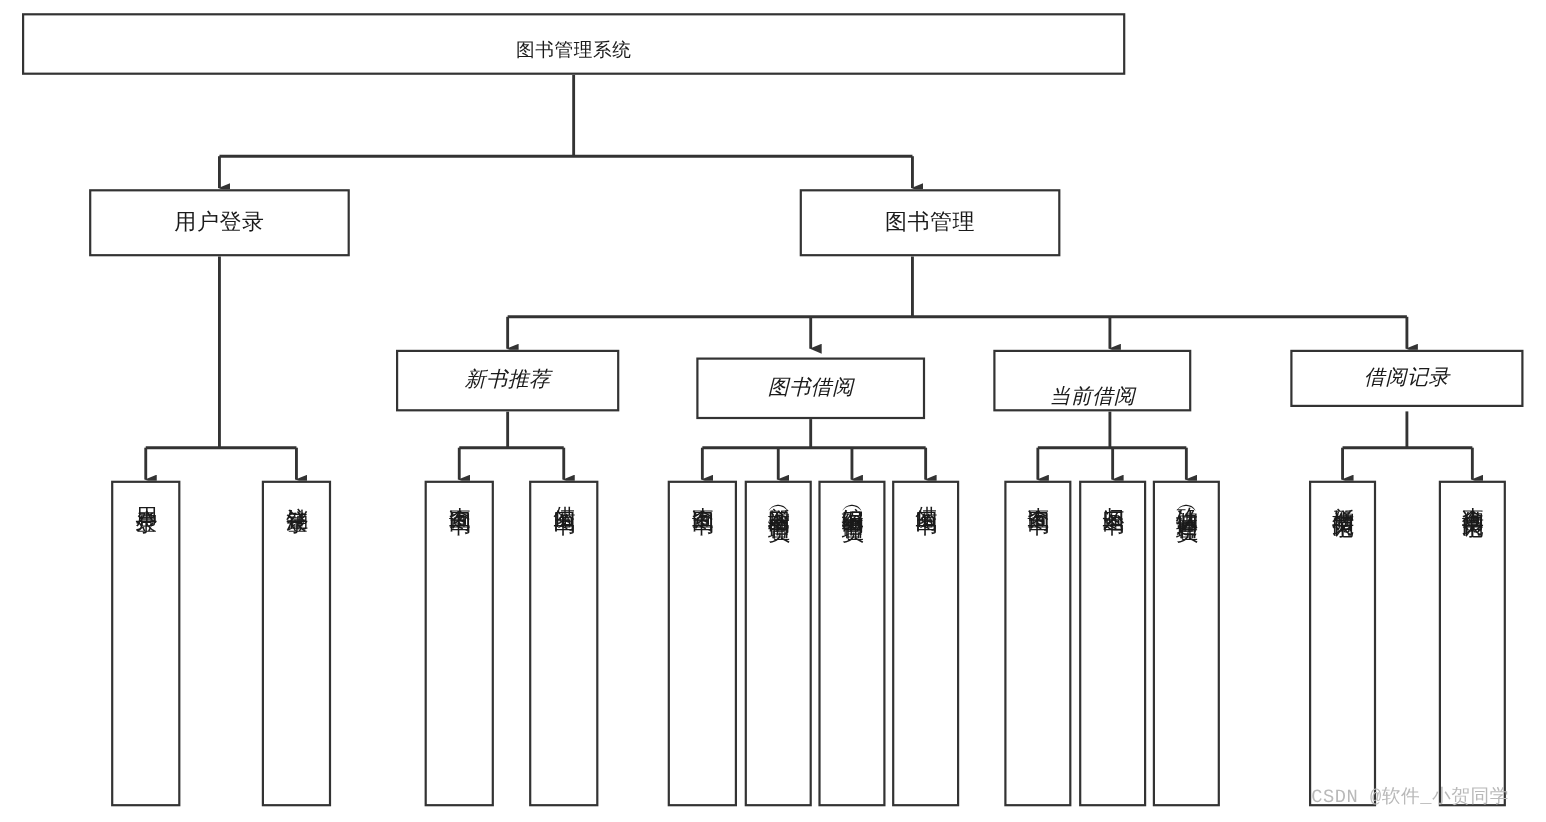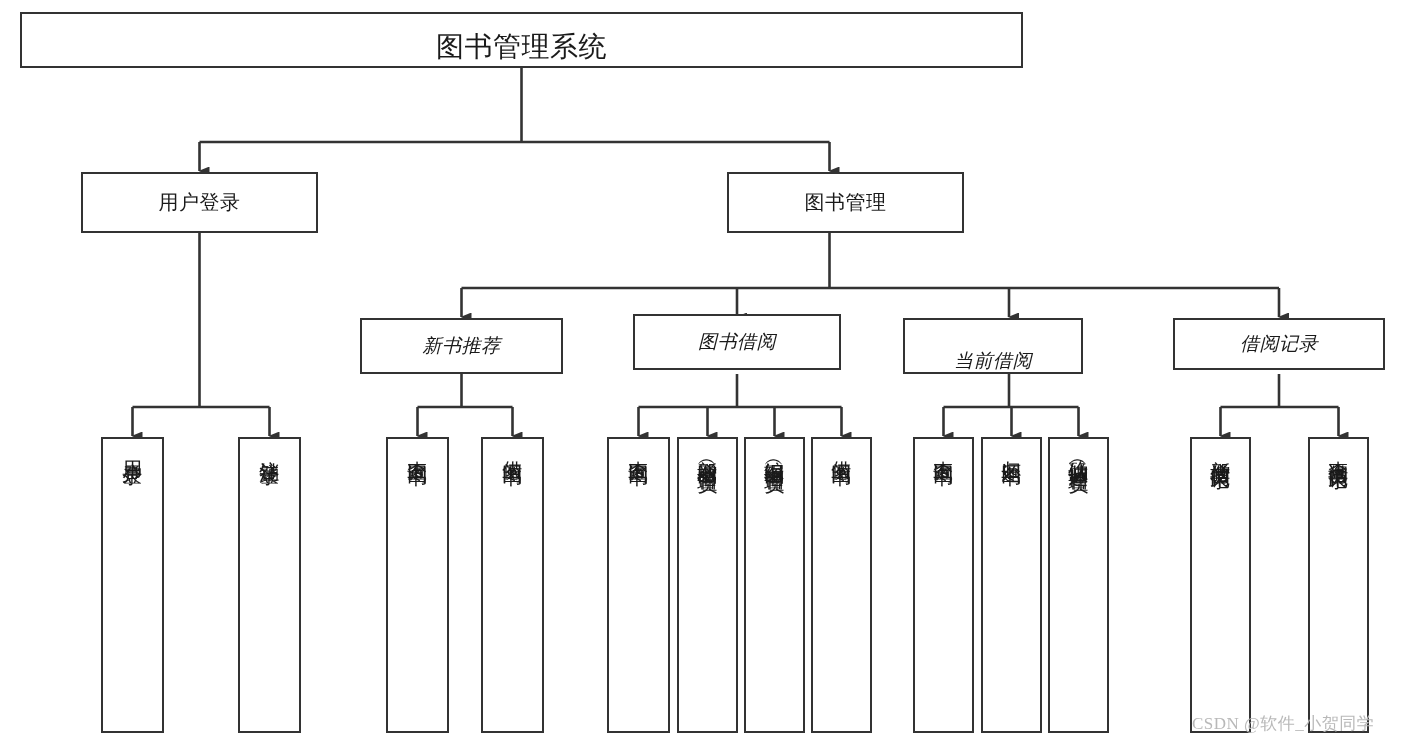--- a/index.html
+++ b/index.html
@@ -39,21 +39,21 @@
   }
   .node-label {
     display: block;
     text-align: center;
     line-height: 1.18;
     letter-spacing: 0.5px;
     color: #1a1a1a;
     font-weight: 400;
   }
   
-  .node.level-root .node-label { font-size: 28px; margin-top: 13px; }
+  .node.level-root .node-label { font-size: 17px; margin-top: 13px; }
   .node.level-1 .node-label { font-size: 20px; }
   .node.level-2 .node-label { font-size: 19px; font-style: italic; }
   
   .node.leaf {
     align-items: flex-start;
     padding-top: 6px;
   }
   .node.leaf .node-label {
     writing-mode: vertical-rl;
     text-orientation: upright;
@@ -64,21 +64,21 @@
   }
   #watermark {
     position: absolute;
     left: 1160px;
     top: 712px;
     font-size: 17px;
     color: #b9b9b9;
     letter-spacing: 0.5px;
     white-space: nowrap;
     z-index: 6;
-    font-family: Liberation Serif, serif;
+    font-family: Liberation Mono, monospace;
     padding-left: 32px;
   }
 </style>
 </head>
 <body>
 
 <div id="diagram-canvas">
 
   <svg id="edges-layer" width="1405" height="747" viewBox="0 0 1405 747">
     <defs>
@@ -130,21 +130,21 @@
   <div class="node level-1" style="left: 81px; top: 172px; width: 237px; height: 61px;">
     <span class="node-label">用户登录</span>
   </div>
   <div class="node level-1" style="left: 711px; top: 172px; width: 237px; height: 61px; margin-left: 16px;">
     <span class="node-label">图书管理</span>
   </div>
 
   <div class="node level-2" style="left: 360px; top: 318px; width: 203px; height: 56px;">
     <span class="node-label">新书推荐</span>
   </div>
-  <div class="node level-2" style="left: 633px; top: 314px; width: 208px; height: 56px;">
+  <div class="node level-2" style="left: 633px; top: 325px; width: 208px; height: 56px;">
     <span class="node-label">图书借阅</span>
   </div>
   <div class="node level-2" style="left: 903px; top: 318px; width: 180px; height: 56px; align-items: flex-end;">
     <span class="node-label">当前借阅</span>
   </div>
   <div class="node level-2" style="left: 1173px; top: 318px; width: 212px; height: 52px;">
     <span class="node-label">借阅记录</span>
   </div>
 
   <div class="node leaf" style="left: 101px; top: 437px; width: 63px; height: 296px;">

